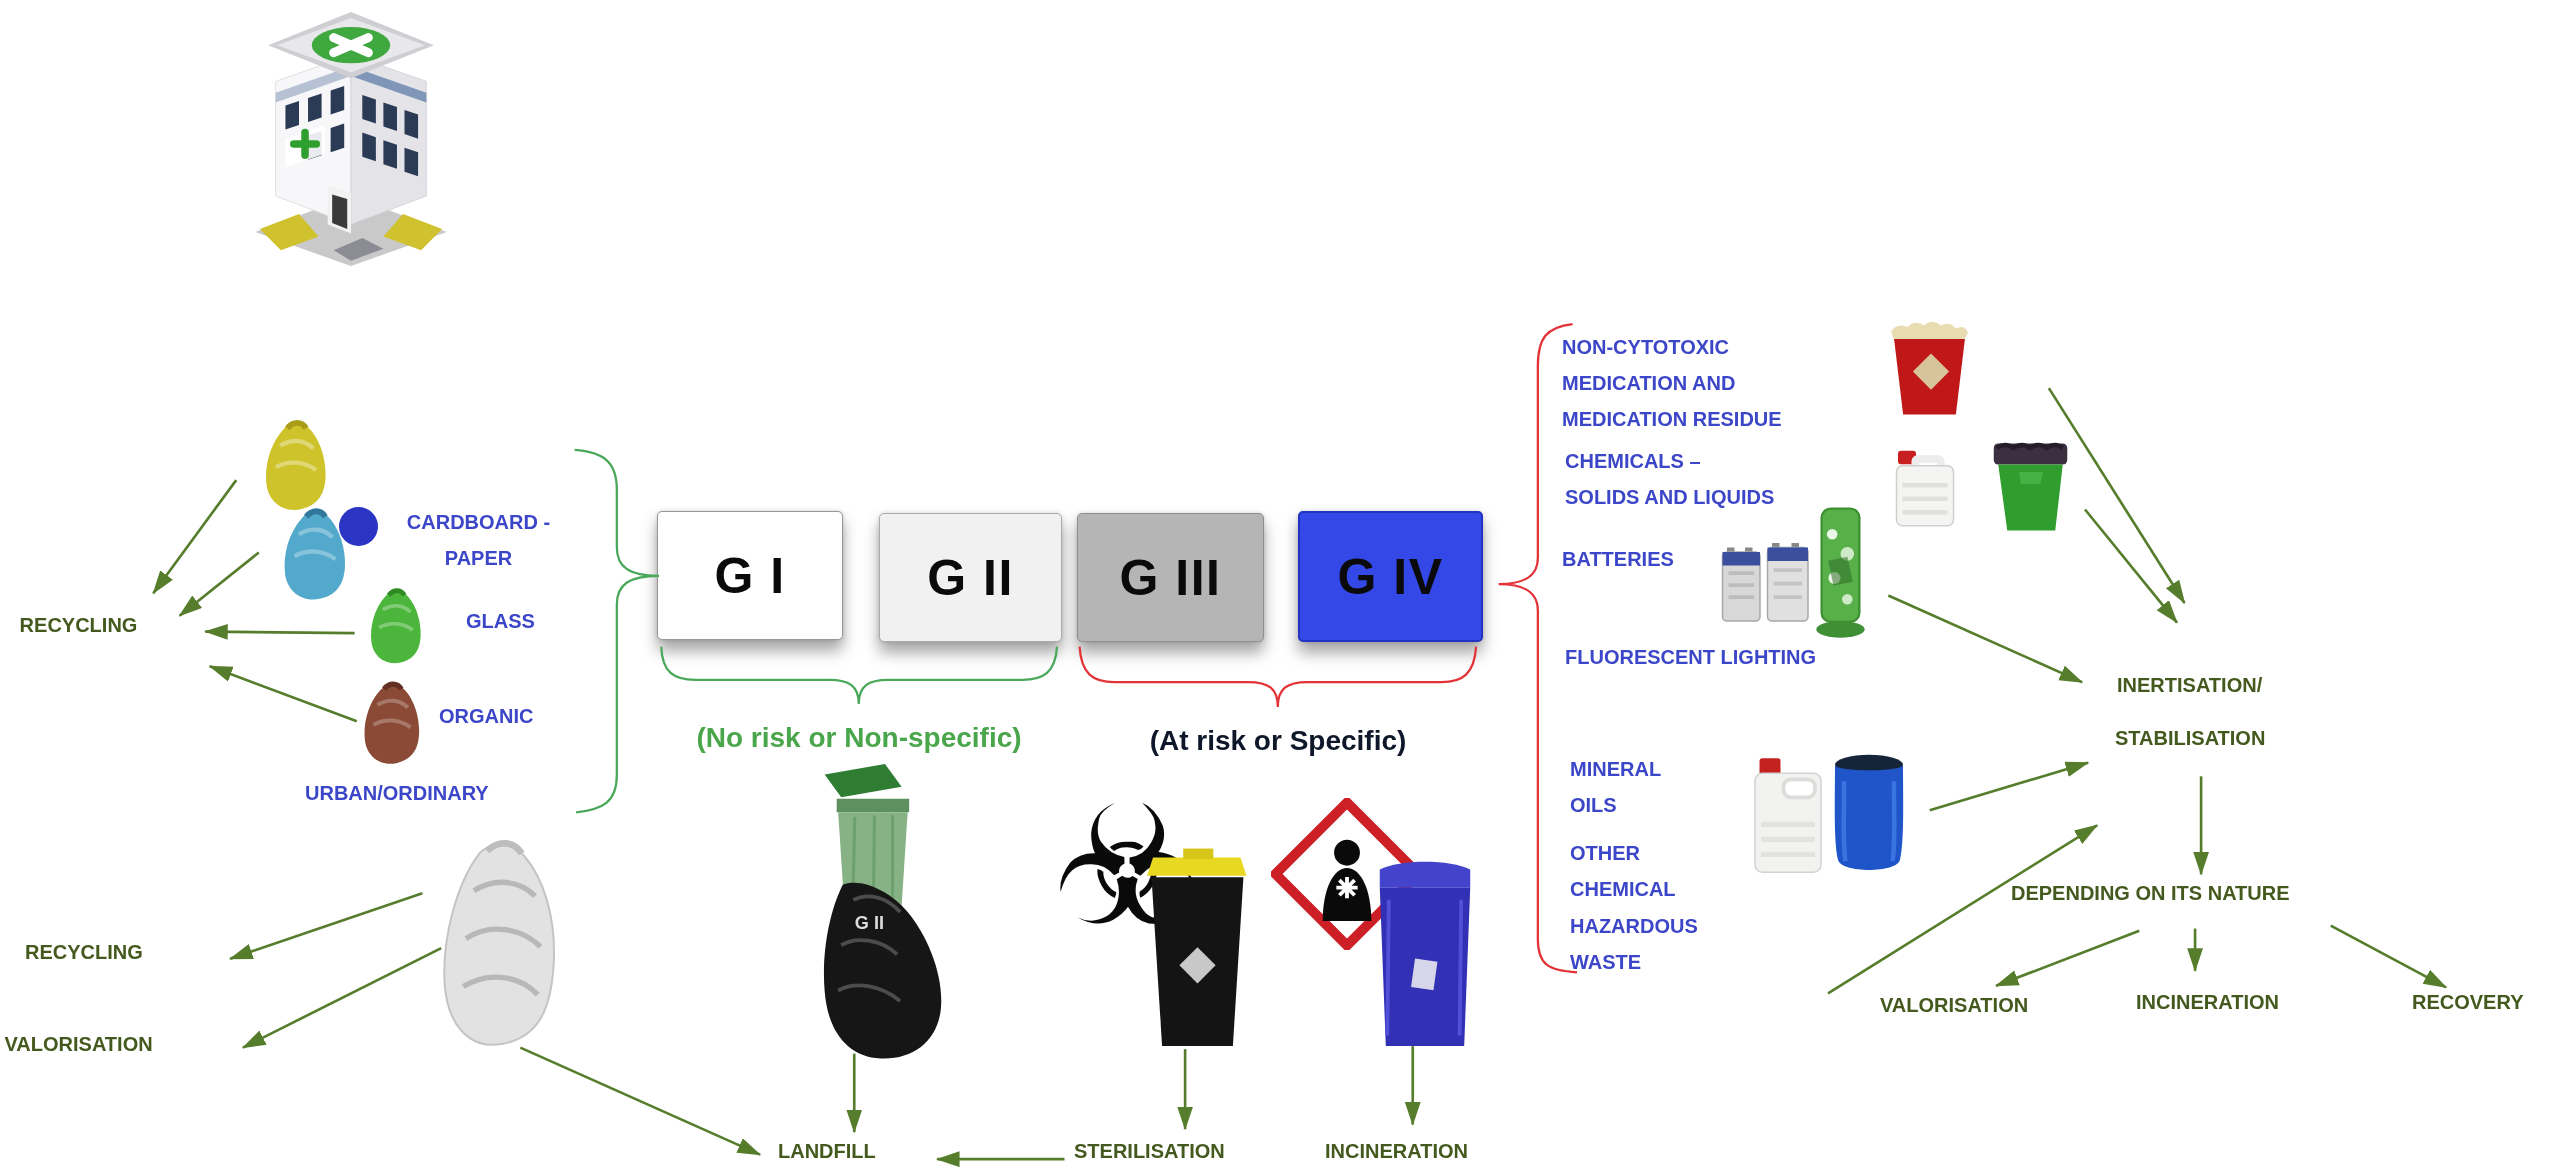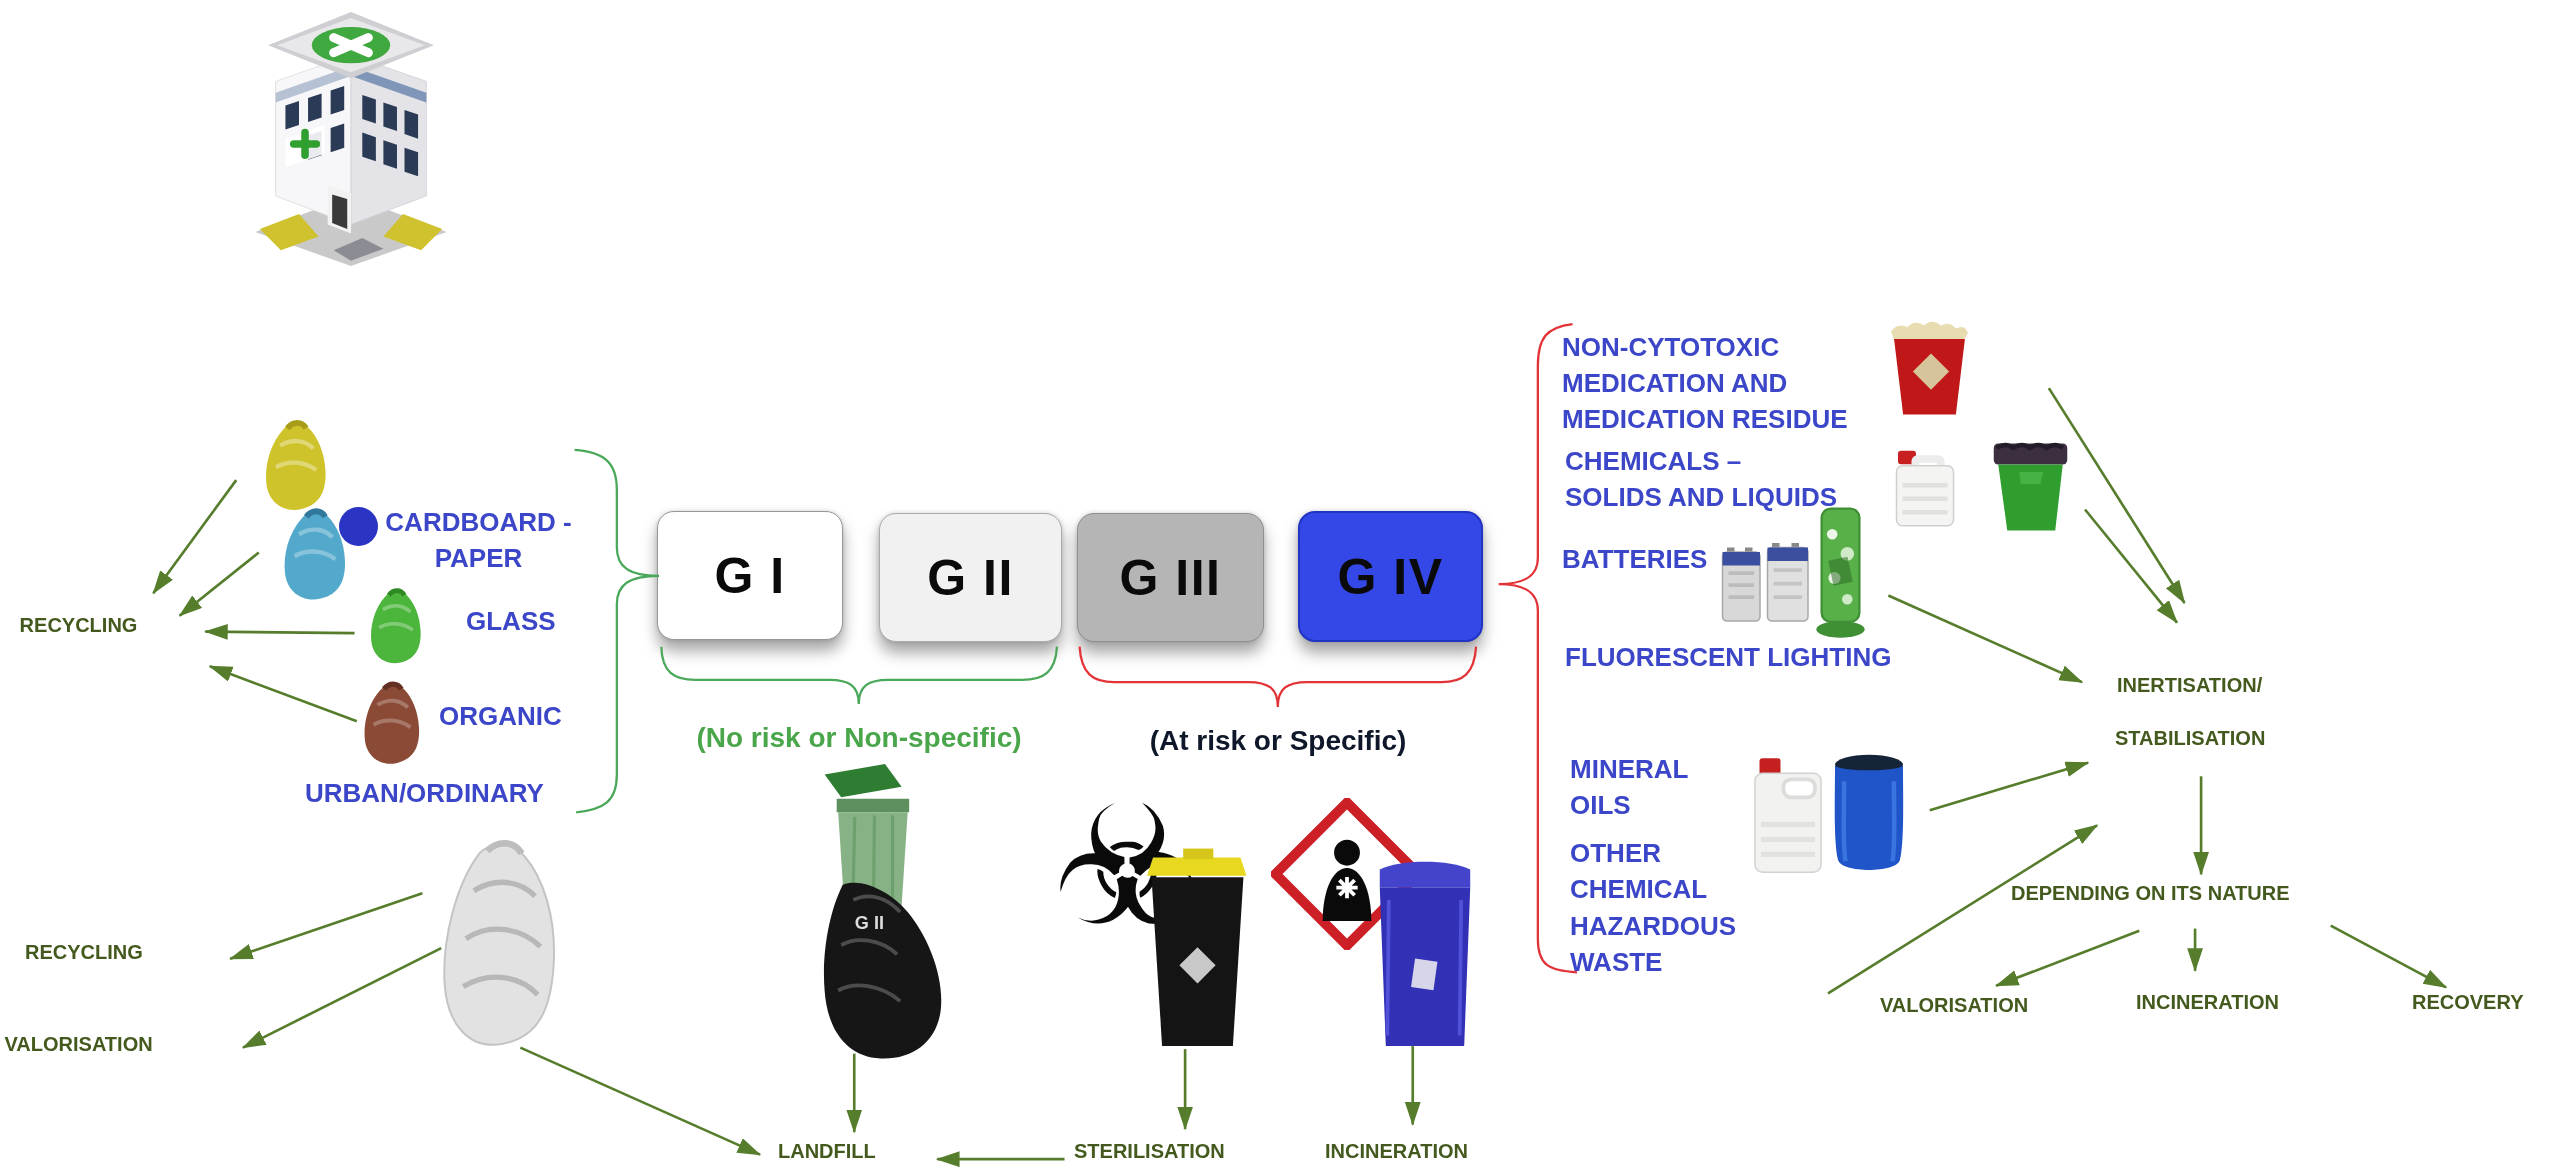--- a/index.html
+++ b/index.html
@@ -1,28 +1,28 @@
 <!DOCTYPE html>
 <html style="font-size:12px"><head>
 <meta charset="utf-8">
 <style>
   html,body{margin:0;padding:0;background:#ffffff;}
   #canvas{
     position:relative;width:2576px;height:1172px;background:#ffffff;overflow:hidden;
     font-family:"Liberation Sans","DejaVu Sans",sans-serif;
   }
   .abs{position:absolute;}
-  .lbl-blue{color:#3c46c8;font-weight:bold;font-size:26px;line-height:36px;white-space:nowrap;}
+  .lbl-blue{color:#3c46c8;font-weight:bold;font-size:20px;line-height:36px;white-space:nowrap;}
   .lbl-blue.center{text-align:center;white-space:normal;}
   .lbl-dgreen{color:#44591d;font-weight:bold;font-size:20px;white-space:nowrap;}
   .cap-green{color:#4aa64a;font-weight:bold;font-size:28px;text-align:center;white-space:nowrap;}
   .cap-red{color:#0f172a;font-weight:bold;font-size:28px;text-align:center;white-space:nowrap;}
   .gbtn{
     position:absolute;display:flex;align-items:center;justify-content:center;
-    height:127px;border-radius:17px;font-size:50px;font-weight:bold;letter-spacing:1.5px;
+    height:127px;border-radius:5px;font-size:50px;font-weight:bold;letter-spacing:1.5px;
     box-shadow:0 10.6px 15px rgba(0,0,0,0.35), 0 0 4.5px rgba(0,0,0,0.15);
   }
   .overlay{position:absolute;left:0;top:0;pointer-events:none;}
   .bagtxt{font-family:"Liberation Sans",sans-serif;}
 </style>
 </head>
 <body>
 
 <div id="canvas">
 

